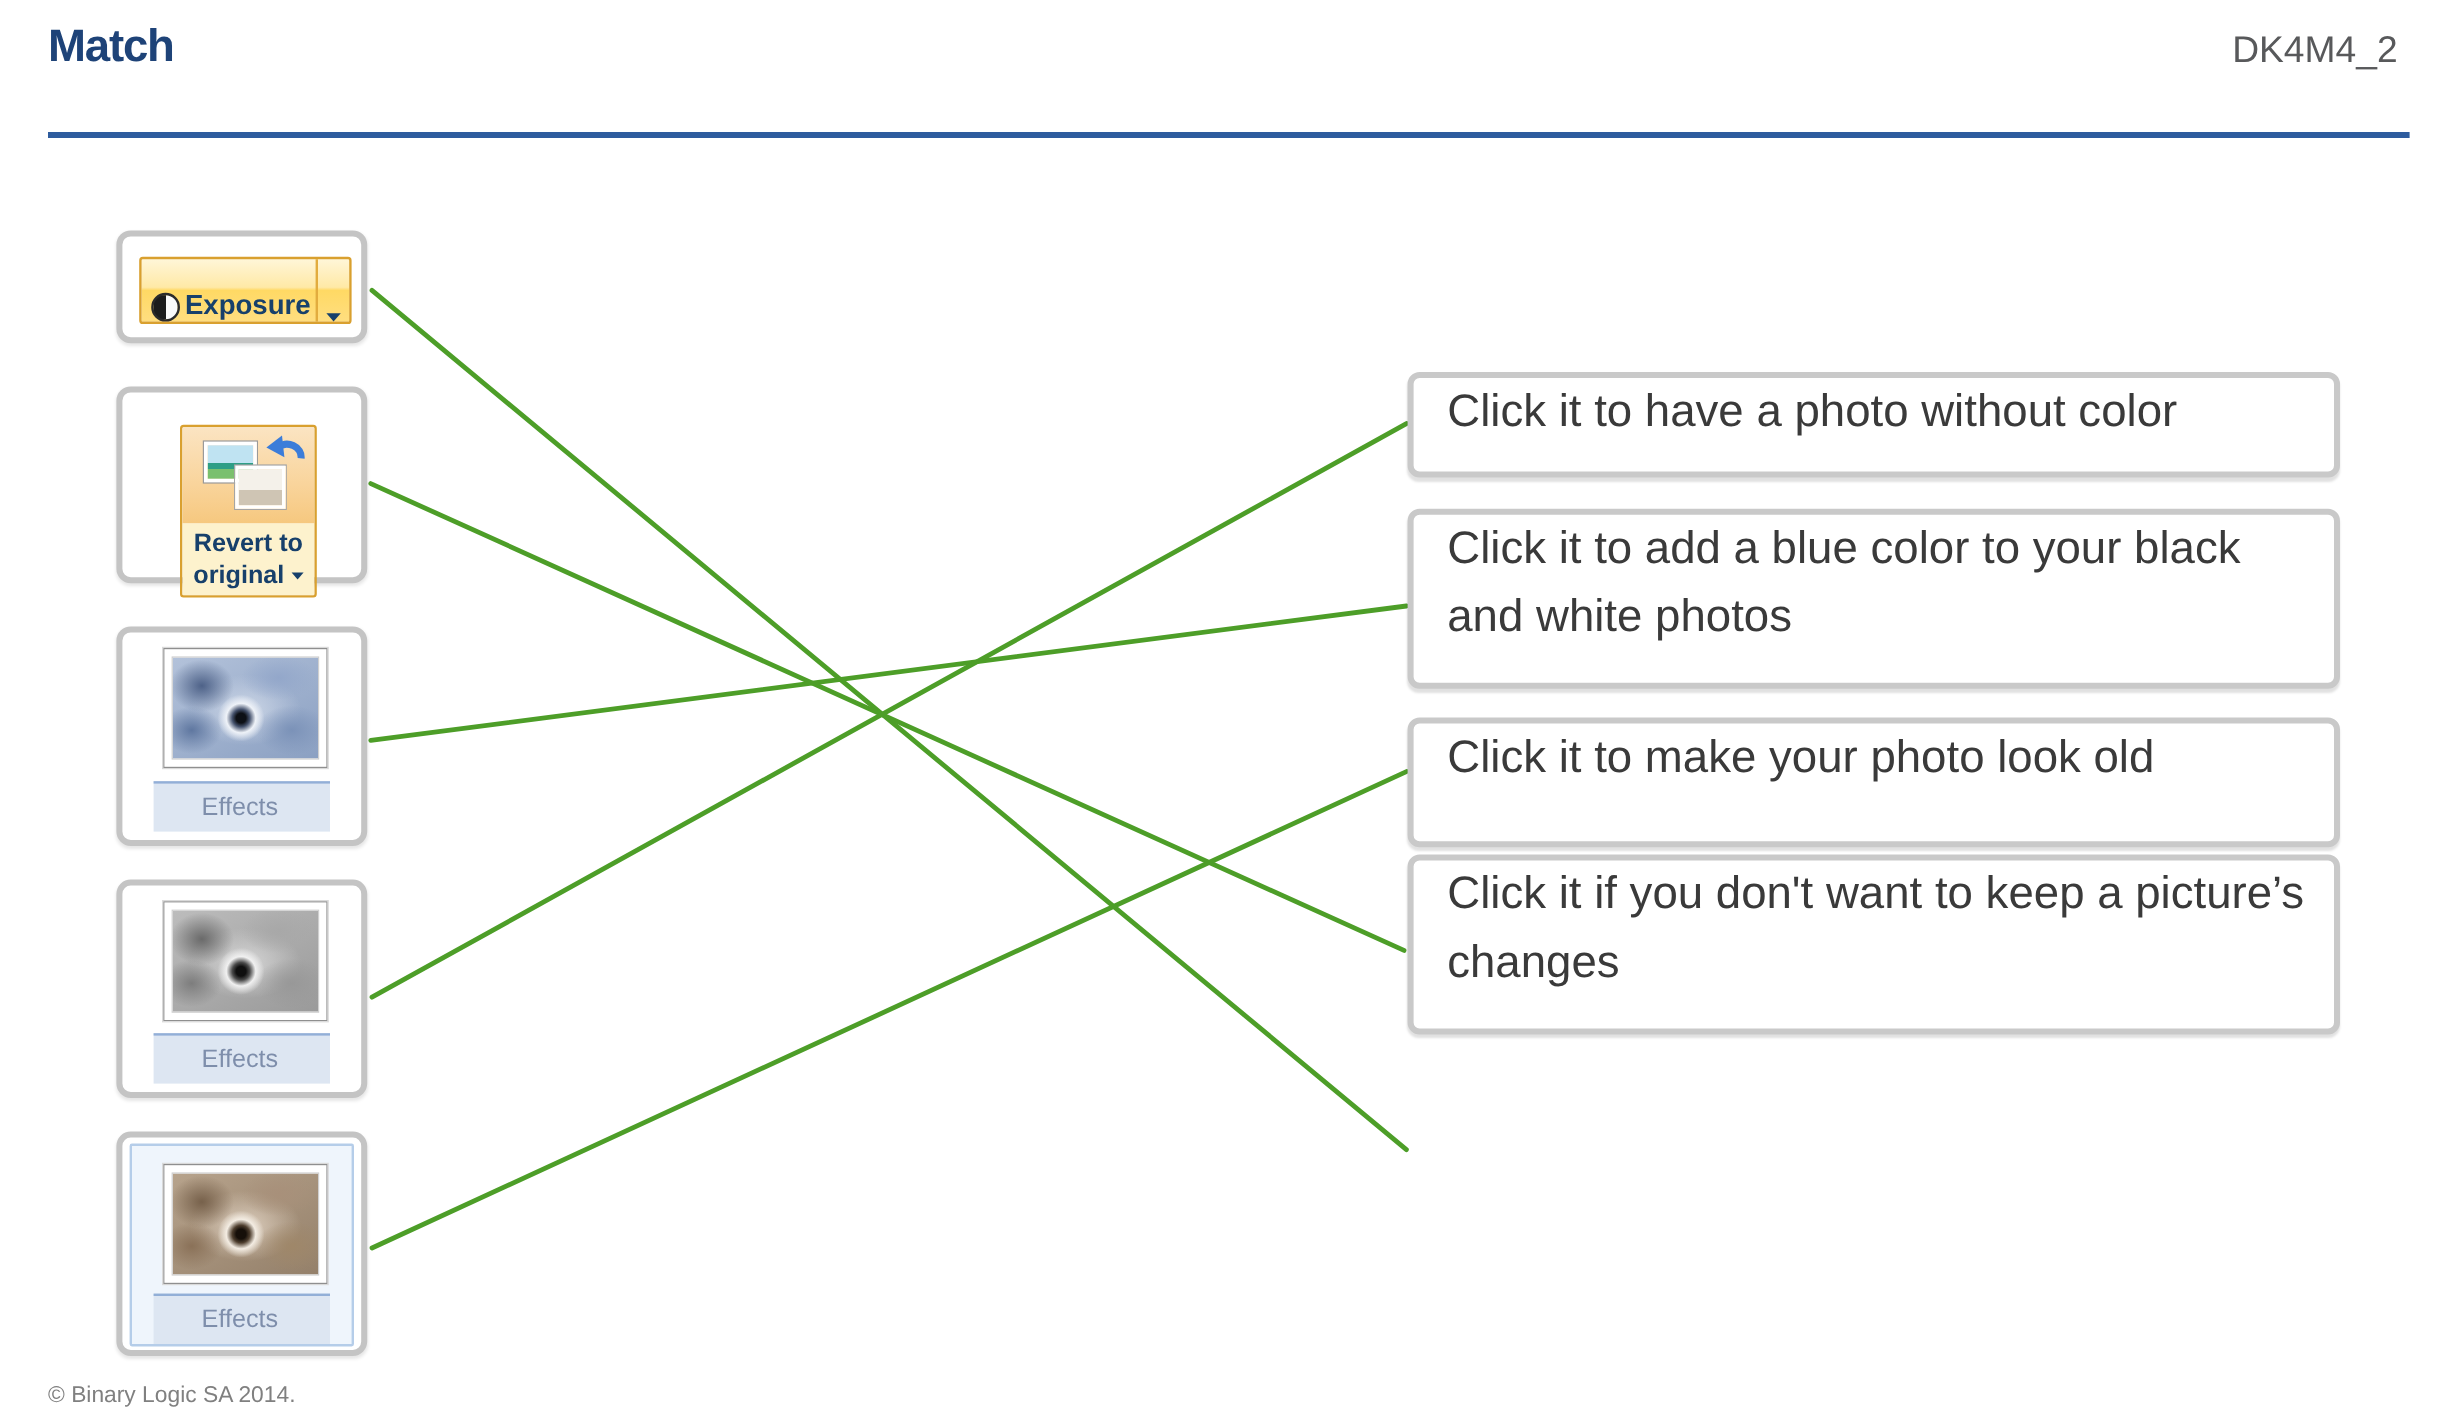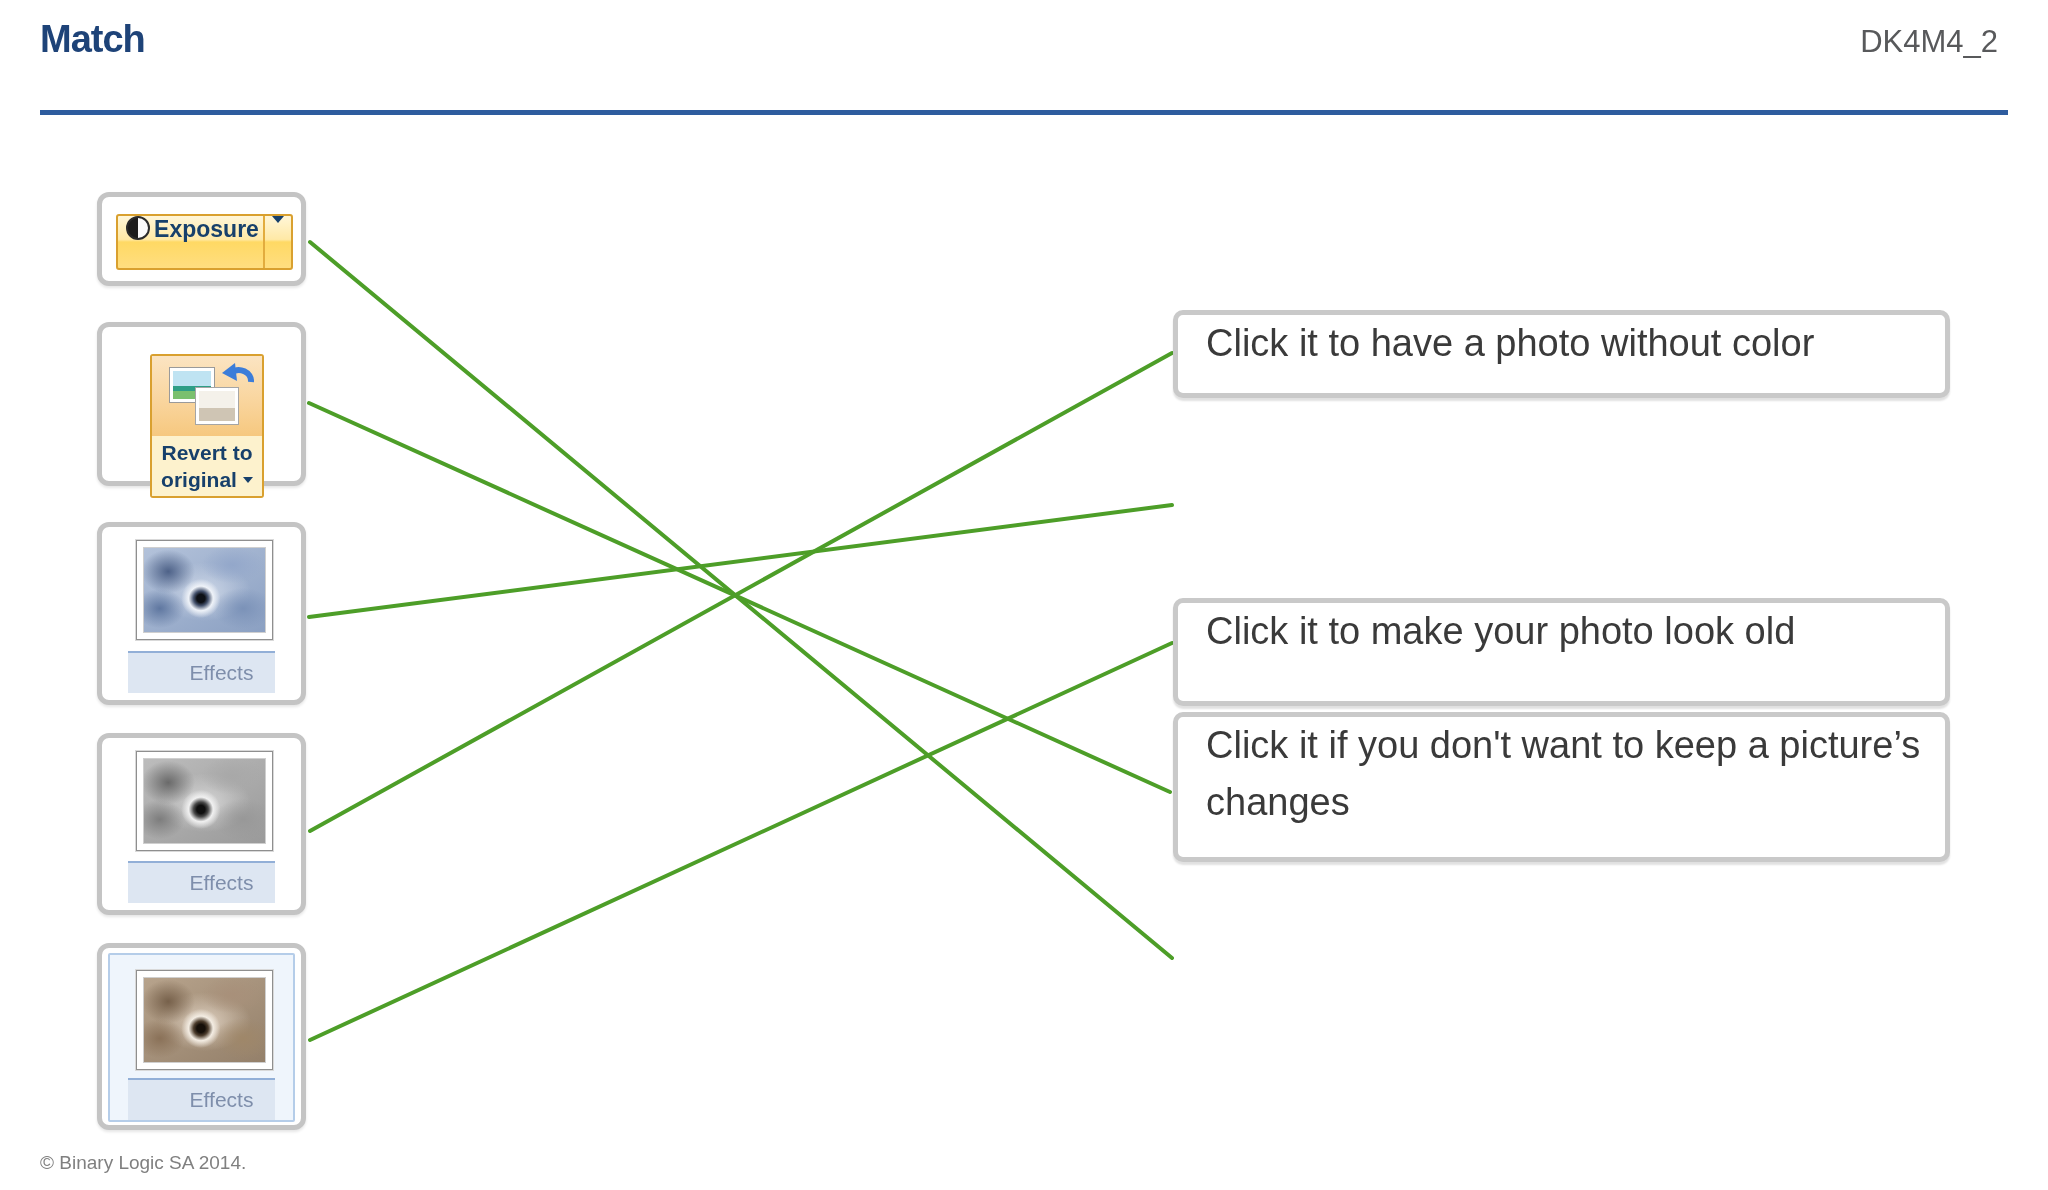--- a/index.html
+++ b/index.html
@@ -19,21 +19,21 @@
   .litem { position:absolute; left:97px; width:209px; background:#fff; border:5px solid #C4C4C4; border-radius:12px; box-shadow:0 2px 3px rgba(0,0,0,.10); }
   #li-exposure { top:192px; height:94px; }
   #li-revert   { top:322px; height:164px; }
   #li-blue     { top:522px; height:183px; }
   #li-bw       { top:733px; height:182px; }
   #li-sepia    { top:943px; height:187px; }
 
   
   .exp-btn { position:absolute; left:14px; top:17px; width:177px; height:56px;
     background:linear-gradient(180deg,#FFF6D8 0%,#FFE9A6 45%,#FFD964 50%,#FFDE80 100%);
-    border:2px solid #D9A02F; border-radius:3px; display:flex; align-items:flex-start; }
+    border:2px solid #D9A02F; border-radius:3px; display:flex; align-items:flex-end; }
   .contrast-icon { width:24px; height:24px; border-radius:50%; margin-left:8px;
     background:linear-gradient(90deg,#1c1c1c 0 50%,#fafafa 50%); border:2px solid #2b2b2b; flex:0 0 auto; }
   .exp-label { flex:1; text-align:center; font-size:23px; font-weight:bold; color:#17406B; }
   .btn-sep { width:2px; align-self:stretch; background:#E2AC3E; }
   .caret-box { width:26px; display:flex; align-items:center; justify-content:center; }
   .caret { width:0; height:0; border-left:6px solid transparent; border-right:6px solid transparent; border-top:7px solid #17406B; }
 
   
   .rev-btn { position:absolute; left:48px; top:27px; width:114px; height:144px; border:2px solid #D9A02F; border-radius:3px; overflow:hidden; }
   .rev-icon-area { height:80px; background:linear-gradient(180deg,#FBE4C2 0%,#F9D49B 60%,#F6C87F 100%); position:relative; }
@@ -68,21 +68,21 @@
     linear-gradient(150deg,#bcbcbc 0%,#9a9a9a 100%); }
   .photo-sepia { background:
     radial-gradient(circle at 47% 60%, #160f09 0%, #160f09 5%, #4e3e2e 9%, #f3ece2 15%, rgba(243,236,226,0) 24%),
     radial-gradient(ellipse 34% 40% at 20% 28%, #77614b 0%, rgba(119,97,75,0) 65%),
     radial-gradient(ellipse 40% 34% at 73% 20%, #a8907a 0%, rgba(168,144,122,0) 65%),
     radial-gradient(ellipse 32% 36% at 13% 72%, #8a7158 0%, rgba(138,113,88,0) 65%),
     radial-gradient(ellipse 38% 38% at 82% 72%, #9f8769 0%, rgba(159,135,105,0) 65%),
     radial-gradient(ellipse 55% 50% at 50% 52%, #ddcfbf 0%, rgba(221,207,191,0) 70%),
     linear-gradient(150deg,#b7a38c 0%,#94806a 100%); }
   .effects-bar { position:absolute; left:26px; right:26px; bottom:7px; height:42px; background:#DDE6F2; border-top:2px solid #92AFD7;
-    display:flex; align-items:center; justify-content:center; padding-left:40px; font-size:21px; color:#7E8EAB; }
+    display:flex; align-items:center; justify-content:flex-start; padding-left:40px; font-size:21px; color:#7E8EAB; }
   .sel-highlight { position:absolute; left:6px; right:6px; top:5px; bottom:3px; border:2px solid #B5CDE9; background:#EFF5FC; border-radius:2px; }
   #li-sepia .pframe { top:22px; }
   #li-sepia .effects-bar { bottom:5px; }
 
   
   .rbox { position:absolute; left:1173px; width:777px; background:#fff; border:5px solid #C9C9C9; border-radius:10px;
     box-shadow:0 3px 2px rgba(0,0,0,.12); display:flex; padding:0 20px 0 28px;
     font-size:38px; color:#3A3A3A; line-height:1.5; }
   #rb-1 { top:310px; height:88px; }
   #rb-2 { top:424px; height:150px; }
@@ -165,20 +165,23 @@
       <div class="photo photo-sepia"></div>
     </div>
     <div class="effects-bar">
       <span>Effects</span>
     </div>
   </div>
 
   <div class="rbox" id="rb-1">
     <span>Click it to have a photo without color</span>
   </div>
+  <div class="rbox" id="rb-2">
+    <span>Click it to add a blue color to your black and white photos</span>
+  </div>
   <div class="rbox" id="rb-3">
     <span>Click it to make your photo look old</span>
   </div>
   <div class="rbox" id="rb-4">
     <span>Click it if you don't want to keep a picture’s changes</span>
   </div>
 
   <div class="copyright">© Binary Logic SA 2014.</div>
 
 </div>

